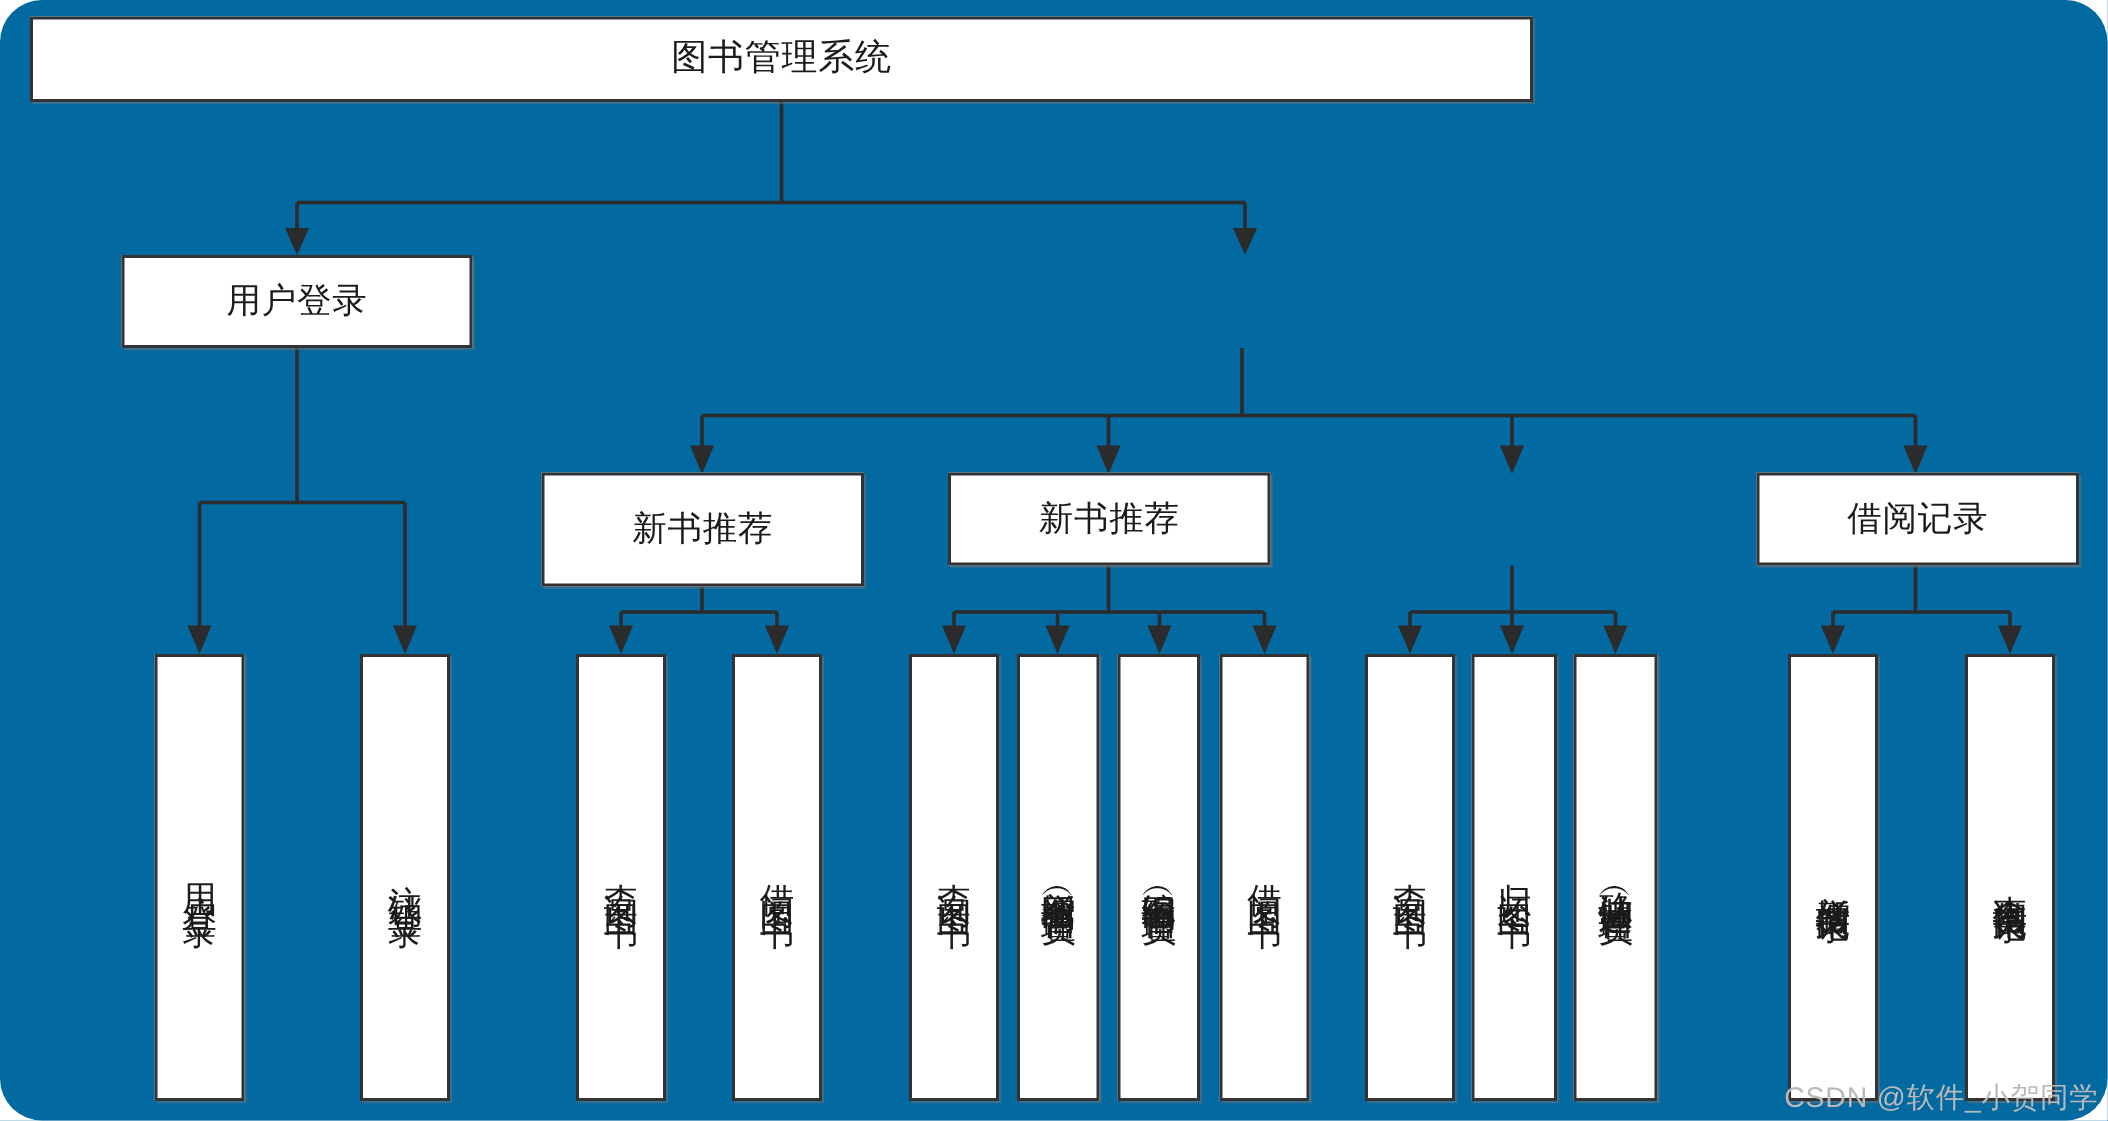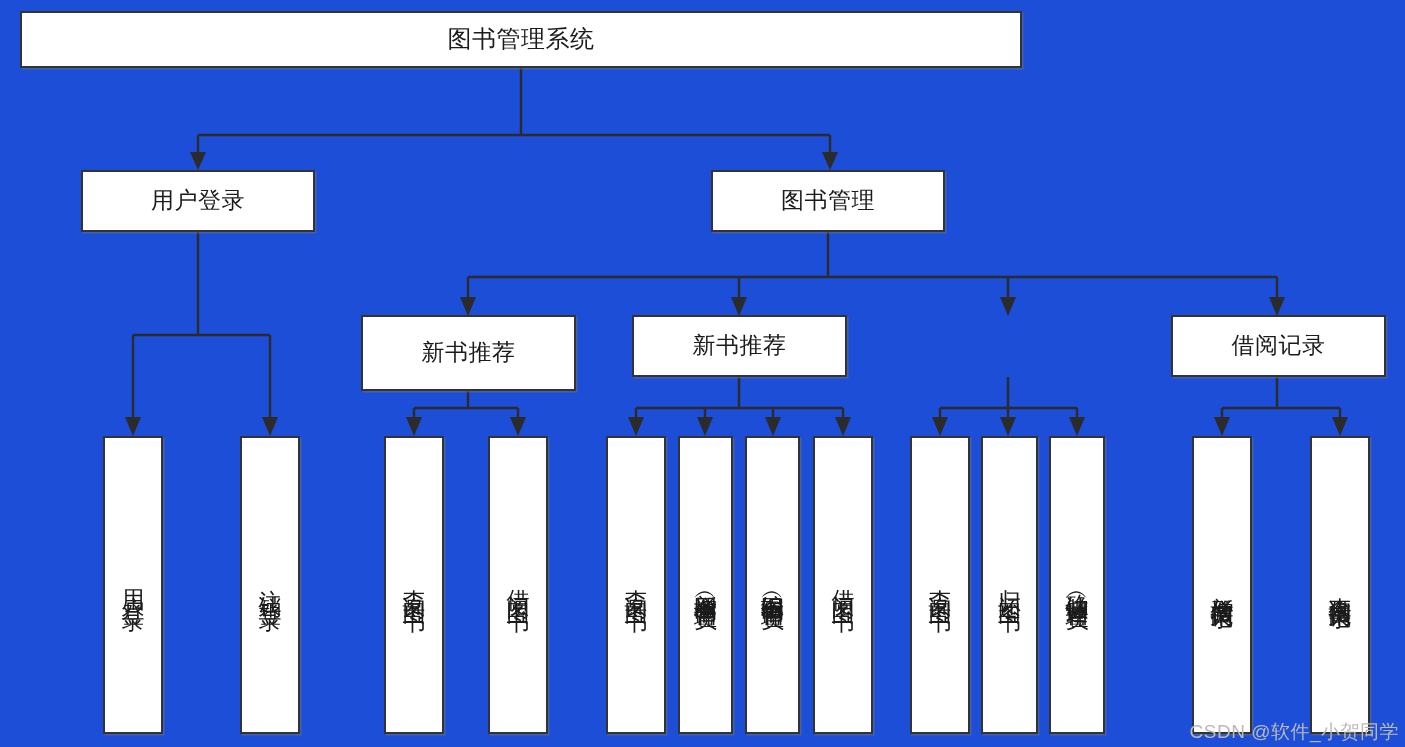--- a/index.html
+++ b/index.html
@@ -1,21 +1,21 @@
 <!DOCTYPE html>
 <html><head>
 <meta charset="utf-8">
 <title>图书管理系统 功能结构图</title>
 <style>
   html,body{margin:0;padding:0;background:#ffffff;}
   body{
     font-family:"Liberation Sans","DejaVu Sans",sans-serif;
     width:1405px;height:747px;overflow:hidden;
   }
-  #canvas{position:relative;width:1405px;height:747px;background:#1d4ed8;}
+  #canvas{position:relative;width:1405px;height:747px;background:#0369a1;border-radius:28px;}
 
   
   svg.lines{position:absolute;left:0;top:0;width:1405px;height:747px;overflow:visible;}
   svg.lines path,svg.lines line{stroke:#2b2b2b;stroke-width:2.4;fill:none;}
   svg.lines polygon{fill:#2b2b2b;}
 
   
   .node{
     position:absolute;
     box-sizing:border-box;
@@ -149,23 +149,20 @@
   </svg>
 
   <div class="node h root" style="left:20px;top:11px;width:1002px;height:57px;">
     <span class="label">图书管理系统</span>
   </div>
 
   <div class="node h" style="left:81px;top:170px;width:234px;height:62px;">
     <span class="label">用户登录</span>
   </div>
 
-  <div class="node h" style="left:711px;top:170px;width:234px;height:62px;">
-    <span class="label">图书管理</span>
-  </div>
 
   <div class="node h" style="left:361px;top:315px;width:215px;height:76px;">
     <span class="label">新书推荐</span>
   </div>
 
   <div class="node h" style="left:632px;top:315px;width:215px;height:62px;">
     <span class="label">新书推荐</span>
   </div>
 
 

